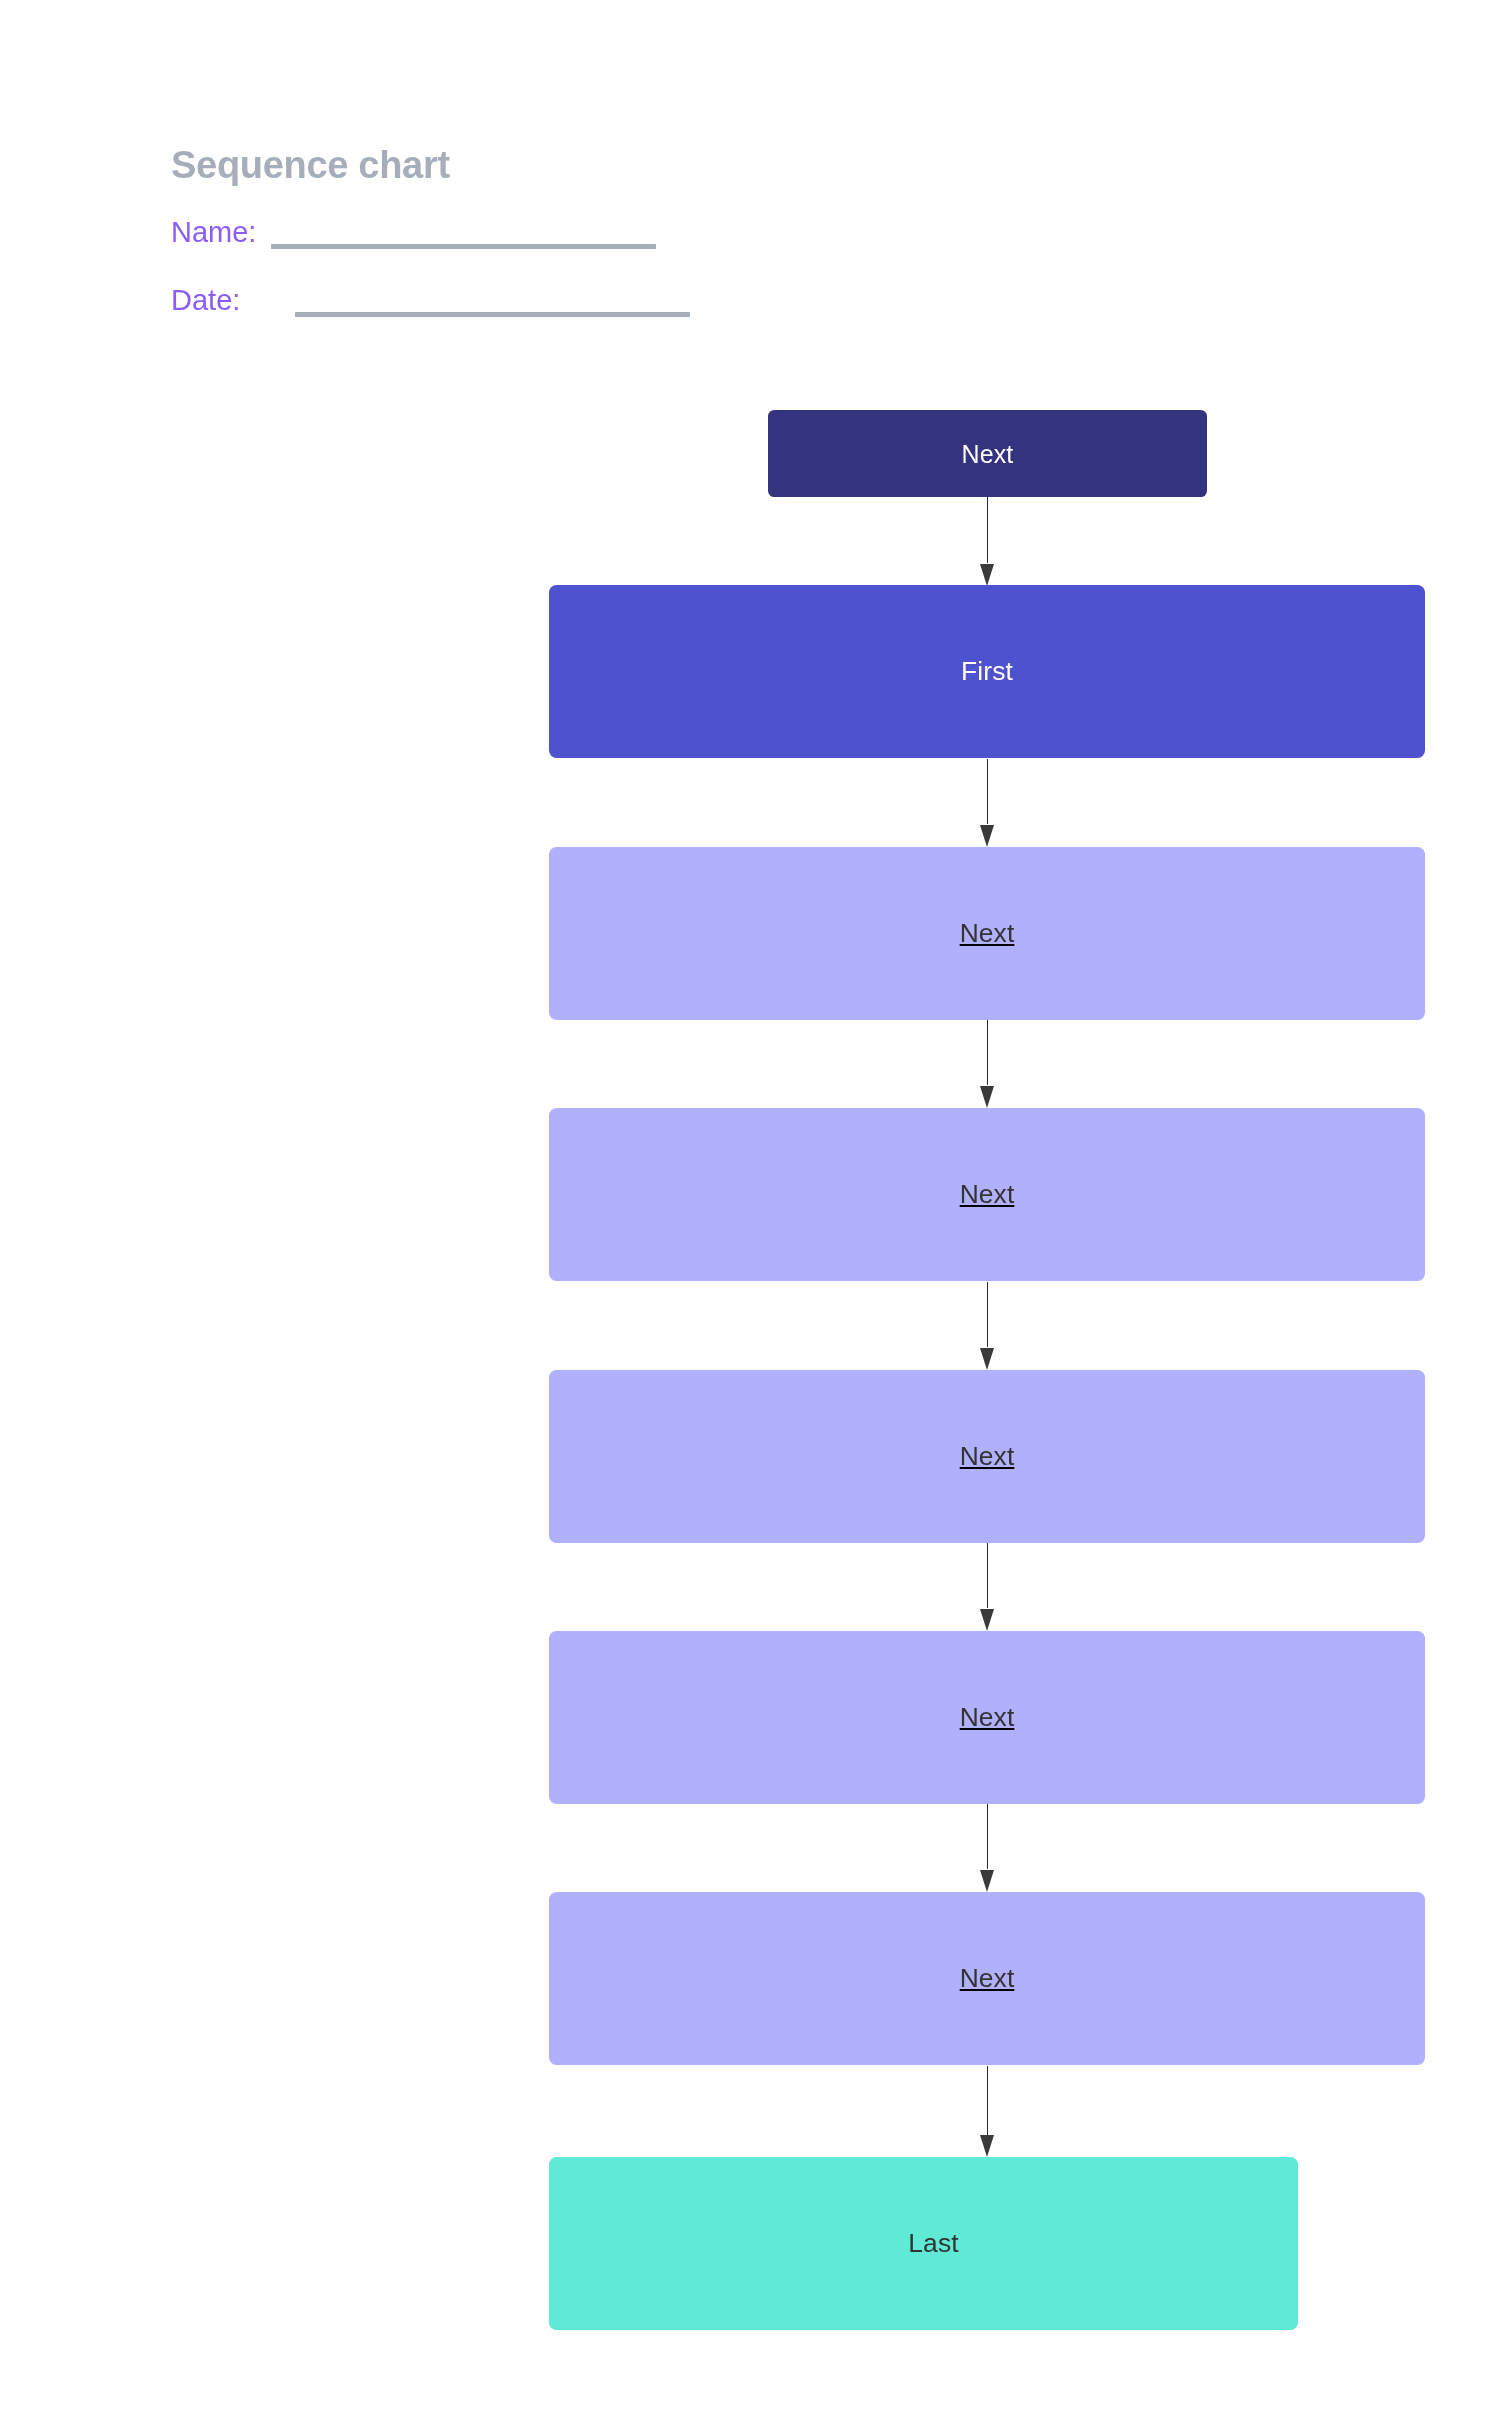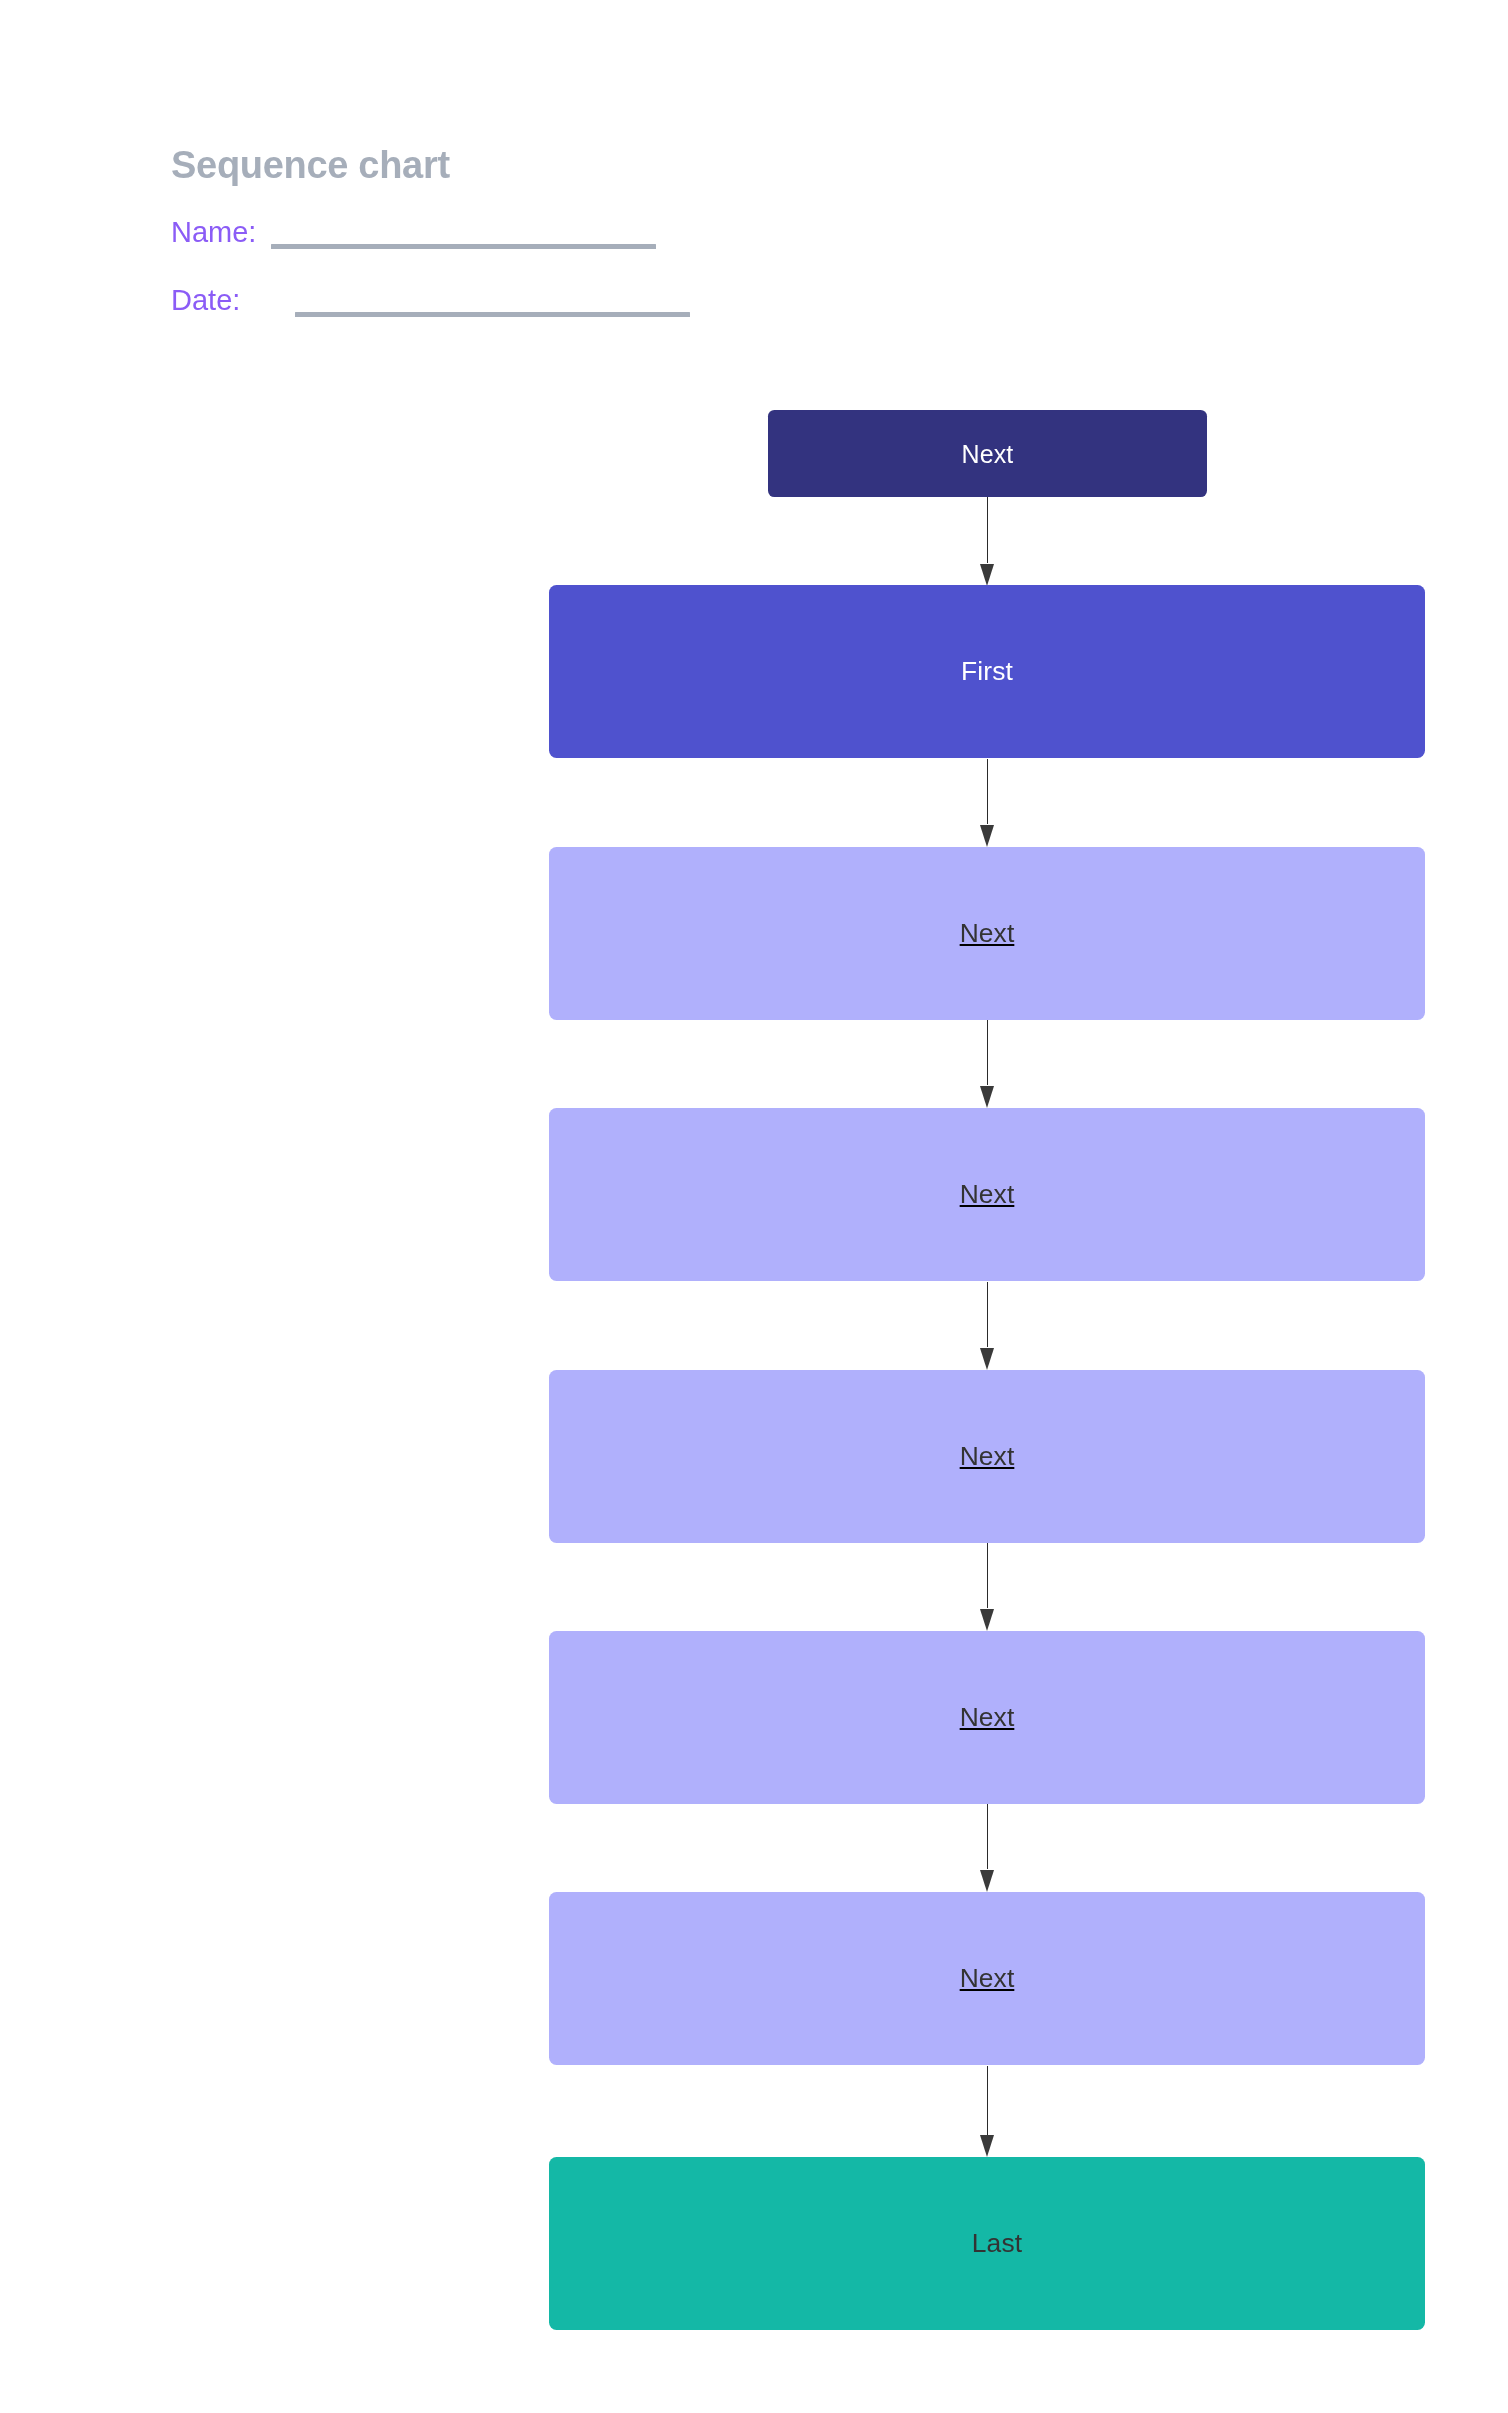--- a/index.html
+++ b/index.html
@@ -124,23 +124,23 @@
     width: 876px;
     height: 173px;
     background: #B0B0FC;
     text-decoration: underline;
   }
   .node-next .node-label { color: #333333; }
 
   .node-last {
     left: 549px;
     top: 2157px;
-    width: 876px;
+    width: 749px;
     height: 173px;
-    background: #14b8a6;
+    background: #5eead4;
     padding-left: 20px;
   }
   .node-last .node-label { color: #333333; }
 
   
   .connector {
     position: absolute;
     left: 980px;
     width: 15px;
   }

